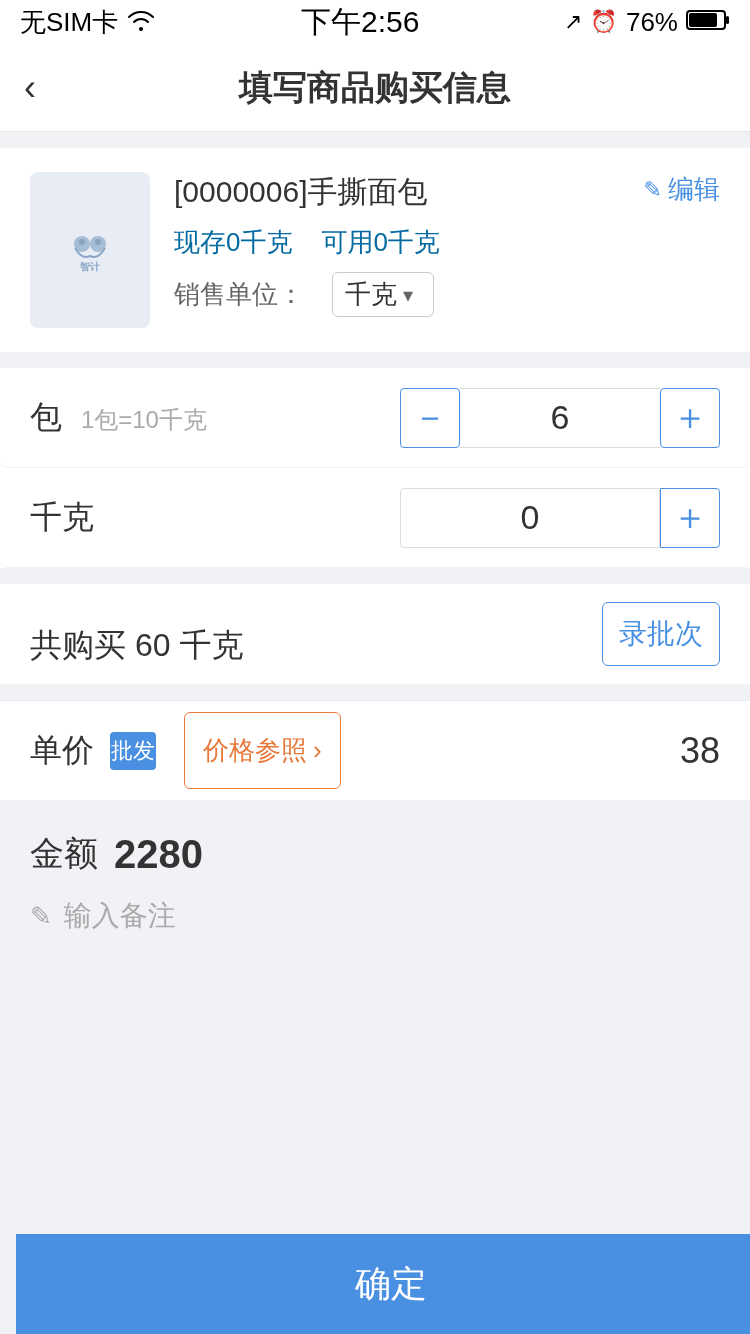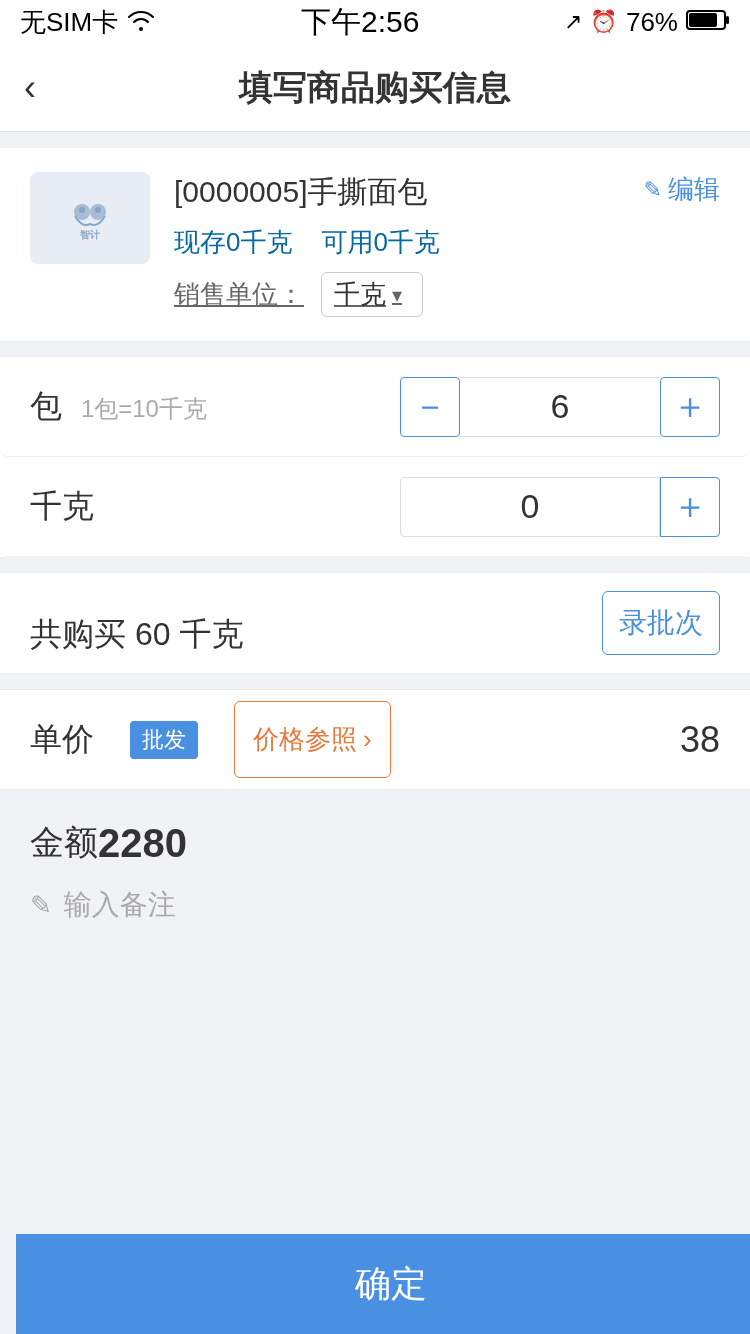--- a/index.html
+++ b/index.html
@@ -57,21 +57,21 @@
     .product-card {
       background: #fff;
       margin-top: 16px;
       padding: 24px 30px;
       display: flex;
       align-items: flex-start;
       position: relative;
     }
     .product-image {
       width: 120px;
-      height: 92px;
+      height: 156px;
       background: #e8edf5;
       border-radius: 8px;
       display: flex;
       align-items: center;
       justify-content: center;
       flex-shrink: 0;
     }
     .product-image svg { width: 60px; height: 60px; }
     .product-info {
       margin-left: 24px;
@@ -84,24 +84,23 @@
       margin-bottom: 12px;
     }
     .product-stock {
       font-size: 26px;
       color: #0369a1;
       margin-bottom: 12px;
     }
     .product-unit-row {
       display: flex;
       align-items: center;
-      gap: 17px;
+      gap: 28px;
       font-size: 26px;
       color: #666;
-      text-decoration: underline;
     }
     .unit-select {
       border: 1px solid #ccc;
       border-radius: 6px;
       padding: 4px 20px 4px 12px;
       font-size: 26px;
       color: #333;
       background: #fff;
       position: relative;
       display: inline-flex;
@@ -226,34 +225,33 @@
       background: #fff;
       margin-top: 16px;
       border-top: 1px solid #e8ecf0;
     }
     .price-row {
       display: flex;
       align-items: center;
       padding: 0 30px;
       height: 100px;
       border-bottom: 1px solid #f0f0f0;
-      gap: 20px;
     }
     .price-label {
       font-size: 32px;
       color: #333;
       margin-right: 16px;
     }
     .tag-batch {
       background: #4a90e2;
       color: #fff;
       font-size: 22px;
-      padding: 4px 12px;
+      padding: 4px 1px;
       border-radius: 4px;
-      margin-right: 16px;
+      margin-right: 28px;
     }
     .price-ref-btn {
       border: 1px solid #e8793a;
       color: #e8793a;
       font-size: 26px;
       padding: 20px 18px;
       border-radius: 6px;
       display: flex;
       align-items: center;
       gap: 6px;
@@ -279,21 +277,21 @@
     }
     .amount-label {
       font-size: 34px;
       color: #333;
       font-weight: 500;
     }
     .amount-value {
       font-size: 40px;
       color: #333;
       font-weight: 600;
-      margin-left: 0;
+      margin-left: 16px;
     }
     .remark-row {
       display: flex;
       align-items: center;
       gap: 12px;
       color: #aaa;
       font-size: 28px;
       padding-bottom: 20px;
     }
 
@@ -361,21 +359,21 @@
     <svg viewBox="0 0 60 60" fill="none" xmlns="http://www.w3.org/2000/svg">
       <circle cx="22" cy="24" r="8" fill="#8ba7c7" opacity="0.7"></circle>
       <circle cx="38" cy="24" r="8" fill="#8ba7c7" opacity="0.7"></circle>
       <ellipse cx="22" cy="22" r="4" ry="3" fill="#6b8ab0" opacity="0.5"></ellipse>
       <ellipse cx="38" cy="22" r="4" ry="3" fill="#6b8ab0" opacity="0.5"></ellipse>
       <path d="M15 28 Q22 40 30 36 Q38 40 45 28" stroke="#8ba7c7" stroke-width="2" fill="none"></path>
       <text x="30" y="50" text-anchor="middle" font-size="10" fill="#8ba7c7" font-weight="bold">智计</text>
     </svg>
   </div>
   <div class="product-info">
-    <div class="product-name">[0000005]手撕面包</div>
+    <div class="product-name">[0000006]手撕面包</div>
     <div class="product-stock">
       <span>现存0千克</span>
       &nbsp;&nbsp;
       <span>可用0千克</span>
     </div>
     <div class="product-unit-row">
       <span>销售单位：</span>
       <div class="unit-select">
         <span>千克</span>
         <span style="font-size:20px; color:#666;">▾</span>

